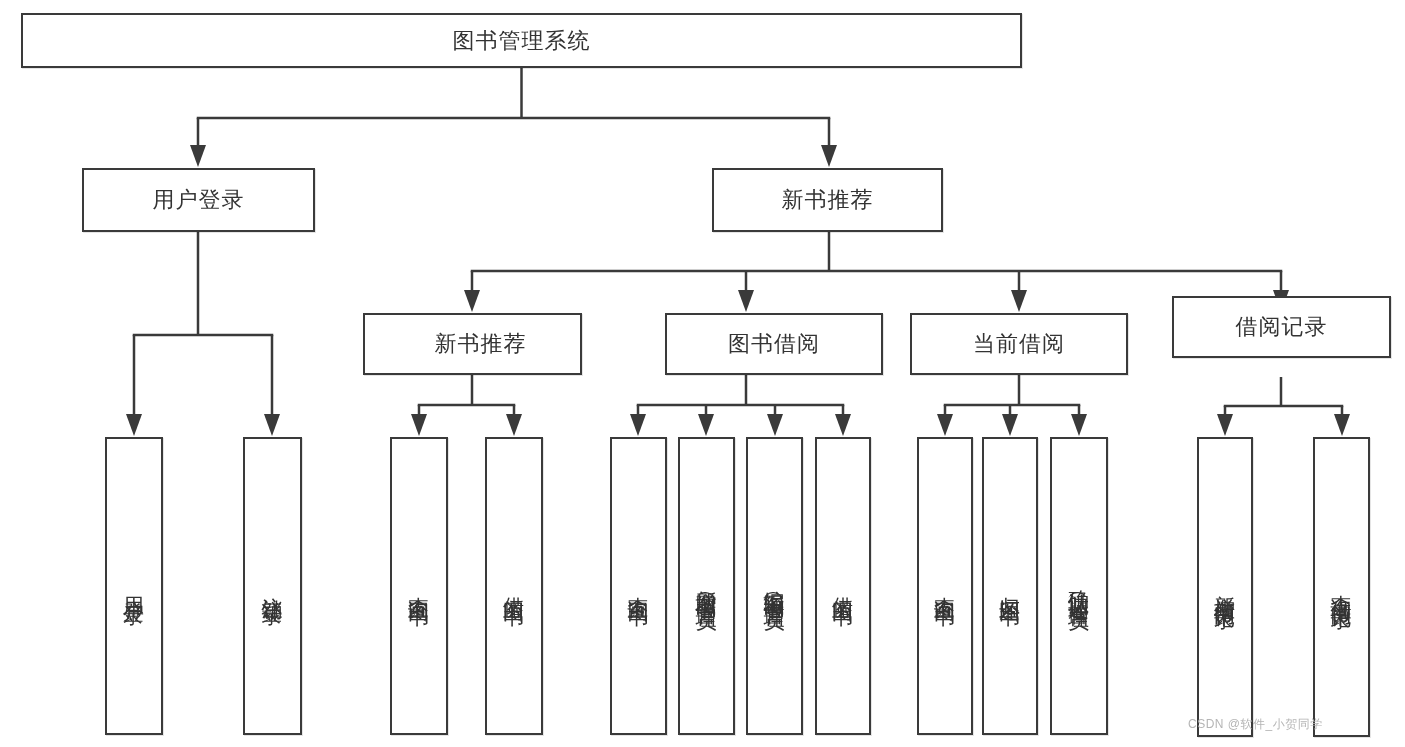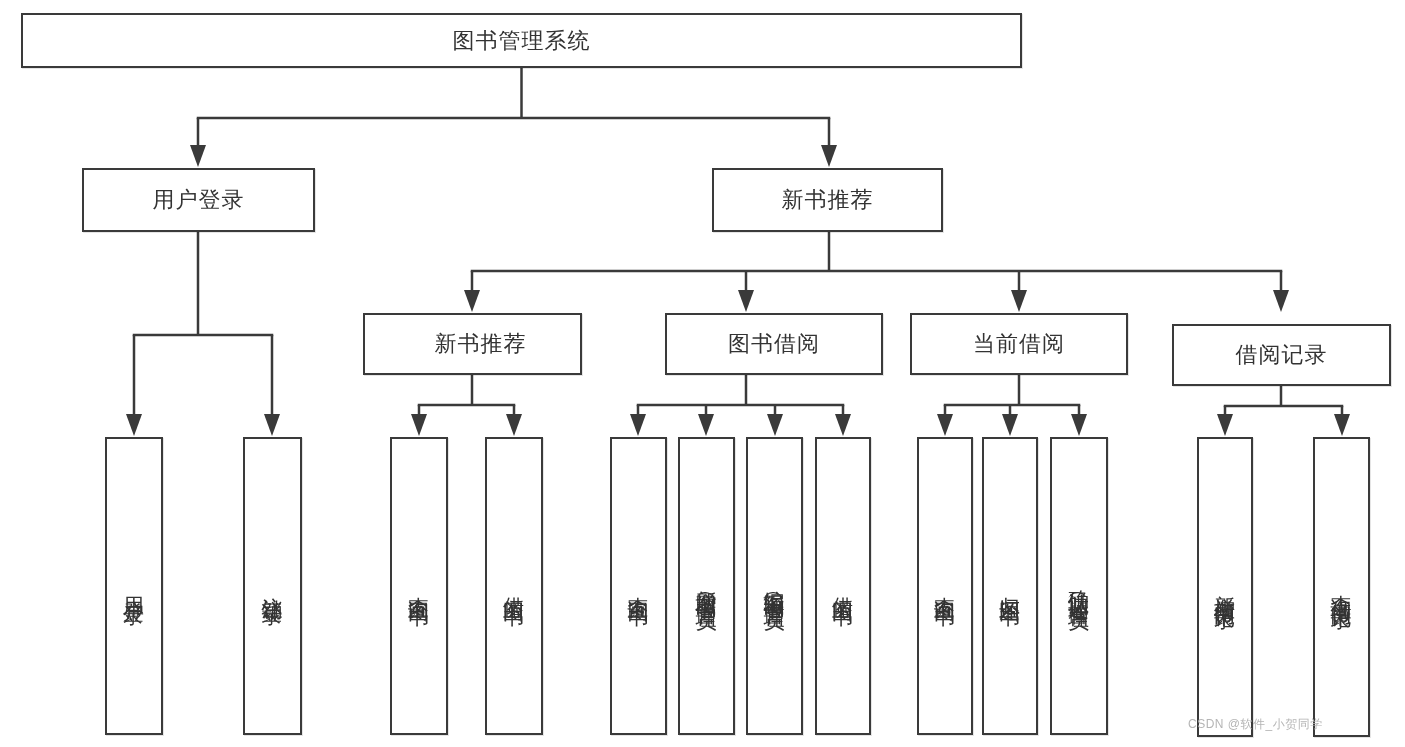--- a/index.html
+++ b/index.html
@@ -136,21 +136,21 @@
 
   <div class="box h" style="left:363px; top:313px; width:219px; height:62px;padding-left:16px;">
     <span>新书推荐</span>
   </div>
   <div class="box h" style="left:665px; top:313px; width:218px; height:62px;">
     <span>图书借阅</span>
   </div>
   <div class="box h" style="left:910px; top:313px; width:218px; height:62px;">
     <span>当前借阅</span>
   </div>
-  <div class="box h" style="left:1172px; top:324px; width:219px; height:62px;text-align:center;">
+  <div class="box h" style="left:1172px; top:296px; width:219px; height:62px;text-align:center;">
     <span>借阅记录</span>
   </div>
 
   <div class="box leaf" style="left:105px; top:437px; width:58px; height:298px;">
     <span>用户登录</span>
   </div>
   <div class="box leaf" style="left:243px; top:437px; width:59px; height:298px;">
     <span>注销登录</span>
   </div>
 

